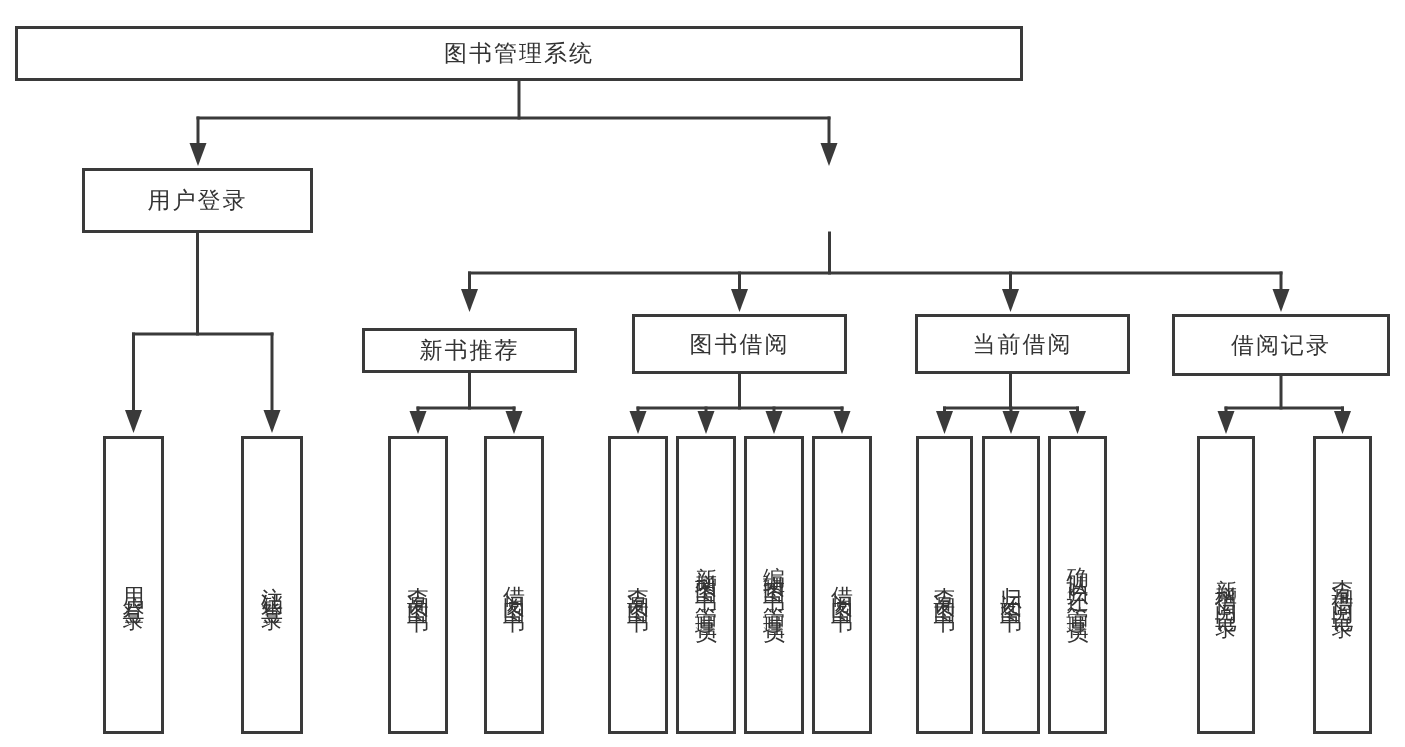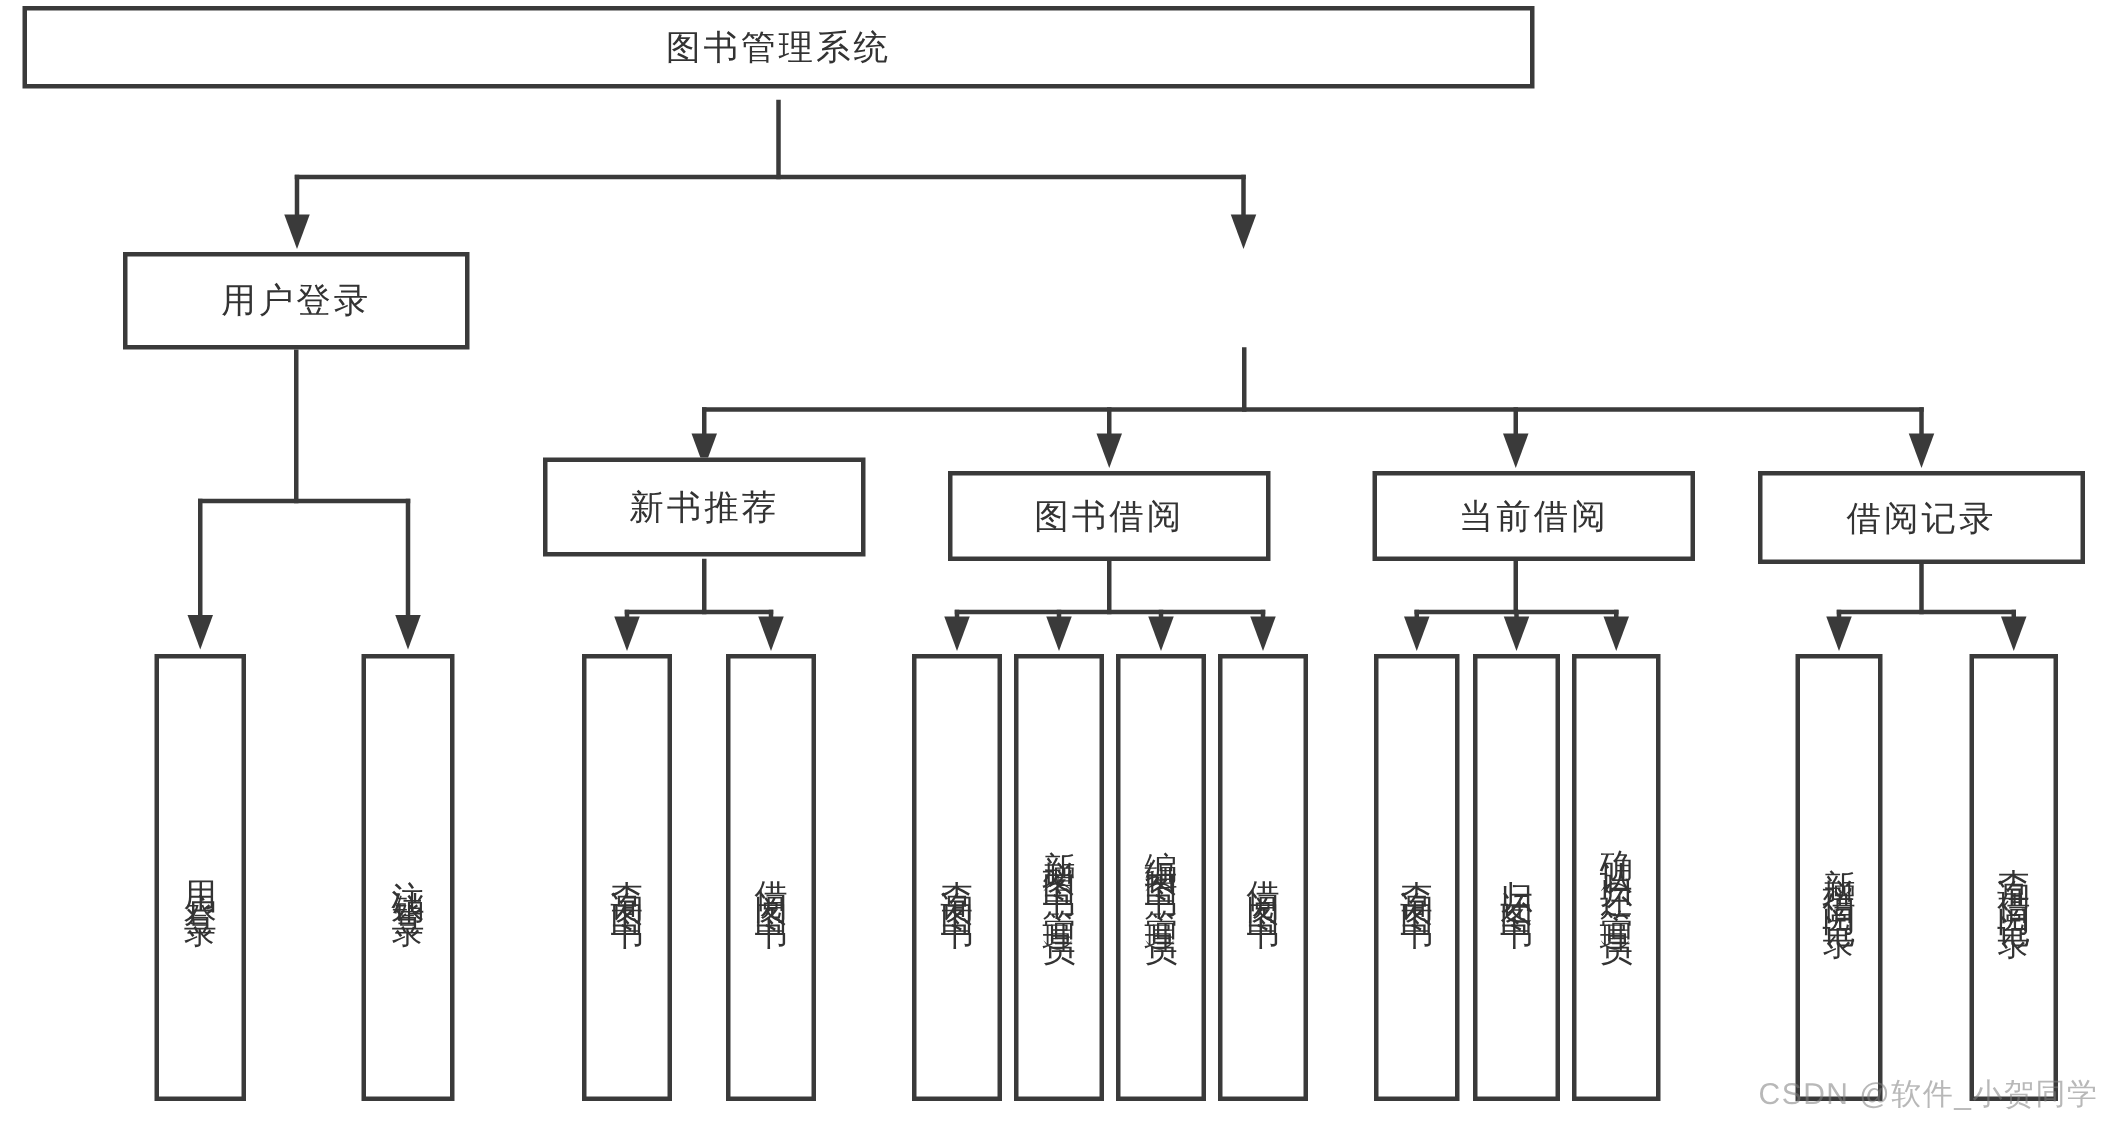--- a/index.html
+++ b/index.html
@@ -97,25 +97,25 @@
       <path d="M 1077.5 408 L 1077.5 418" stroke="#3a3a3a" stroke-width="3" stroke-linecap="square" fill="none"></path>
       <polygon points="1069,411 1086,411 1077.5,434" fill="#3a3a3a"></polygon>
       <path d="M 1281 376 L 1281 408" stroke="#3a3a3a" stroke-width="3" stroke-linecap="square" fill="none"></path>
       <path d="M 1226 408 L 1342.5 408" stroke="#3a3a3a" stroke-width="3" stroke-linecap="square" fill="none"></path>
       <path d="M 1226 408 L 1226 418" stroke="#3a3a3a" stroke-width="3" stroke-linecap="square" fill="none"></path>
       <polygon points="1217.5,411 1234.5,411 1226,434" fill="#3a3a3a"></polygon>
       <path d="M 1342.5 408 L 1342.5 418" stroke="#3a3a3a" stroke-width="3" stroke-linecap="square" fill="none"></path>
       <polygon points="1334,411 1351,411 1342.5,434" fill="#3a3a3a"></polygon>
     </svg>
 
-  <div class="hbox" style="left:15px;top:4px;width:1008px;height:55px;">图书管理系统</div>
+  <div class="hbox" style="left:15px;top:26px;width:1008px;height:55px;">图书管理系统</div>
 
   <div class="hbox" style="left:82px;top:168px;width:231px;height:65px;">用户登录</div>
 
-  <div class="hbox" style="left:362px;top:305px;width:215px;height:66px;">新书推荐</div>
+  <div class="hbox" style="left:362px;top:328px;width:215px;height:45px;">新书推荐</div>
   <div class="hbox" style="left:632px;top:314px;width:215px;height:60px;text-align:center;">图书借阅</div>
   <div class="hbox" style="left:903px;top:314px;width:215px;height:60px;margin-left:12px;">当前借阅</div>
   <div class="hbox" style="left:1172px;top:314px;width:218px;height:62px;">借阅记录</div>
 
   <div class="vbox" style="left:103px;top:436px;width:61px;height:298px;">
     <span>用户登录</span>
     </div>
   <div class="vbox" style="left:241px;top:436px;width:62px;height:298px;">
     <span>注销登录</span>
     </div>
@@ -150,14 +150,13 @@
     <span>确认归还（管理员）</span>
     </div>
 
   <div class="vbox" style="left:1197px;top:436px;width:58px;height:298px;">
     <span>新增借阅记录</span>
     </div>
   <div class="vbox" style="left:1313px;top:436px;width:59px;height:298px;">
     <span>查询借阅记录</span>
     </div>
 
-  <div id="watermark">CSDN @软件_小贺同学</div>
 </div>
 
 </body></html>

